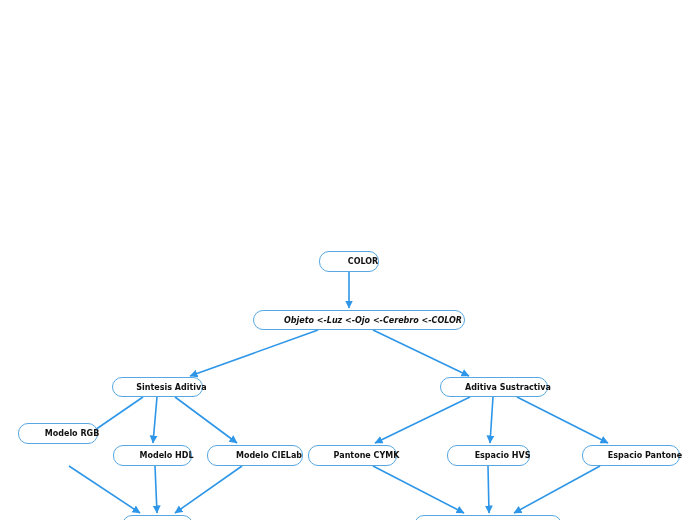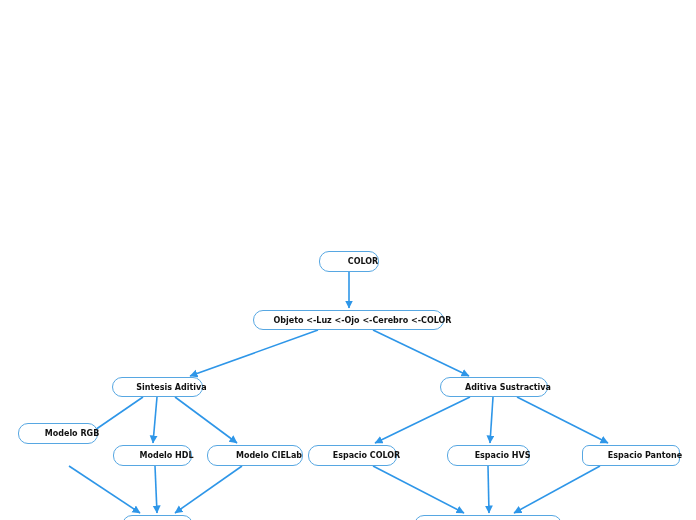--- a/index.html
+++ b/index.html
@@ -64,45 +64,45 @@
       <line x1="69" y1="466" x2="140" y2="513" marker-end="url(#arrowhead)"></line>
       <line x1="155" y1="466" x2="157" y2="513" marker-end="url(#arrowhead)"></line>
       <line x1="242" y1="466" x2="175" y2="513" marker-end="url(#arrowhead)"></line>
       <line x1="373" y1="466" x2="464" y2="513" marker-end="url(#arrowhead)"></line>
       <line x1="488" y1="466" x2="489" y2="513" marker-end="url(#arrowhead)"></line>
       <line x1="600" y1="466" x2="514" y2="513" marker-end="url(#arrowhead)"></line>
     </svg>
 <div class="node" style="left: 319px; top: 251px; width: 60px; height: 21px;">
       <span>COLOR</span>
     </div>
-    <div class="node" style="left: 253px; top: 310px; width: 191px; height: 20px;">
+    <div class="node" style="left: 253px; top: 310px; width: 212px; height: 20px; font-style: italic;">
       <span>Objeto &lt;-Luz &lt;-Ojo &lt;-Cerebro &lt;-COLOR</span>
     </div>
     <div class="node" style="left: 112px; top: 377px; width: 91px; height: 20px; text-align: right;">
       <span>Sintesis Aditiva</span>
     </div>
     <div class="node" style="left: 440px; top: 377px; width: 108px; height: 20px;">
       <span>Aditiva Sustractiva</span>
     </div>
     <div class="node" style="left: 18px; top: 423px; width: 80px; height: 21px;">
       <span>Modelo RGB</span>
     </div>
     <div class="node" style="left: 113px; top: 445px; width: 79px; height: 21px; text-align: right;">
       <span>Modelo HDL</span>
     </div>
     <div class="node" style="left: 207px; top: 445px; width: 96px; height: 21px; text-align: right;">
       <span>Modelo CIELab</span>
     </div>
     <div class="node" style="left: 308px; top: 445px; width: 89px; height: 21px;">
-      <span>Espacio COLOR</span>
+      <span>Pantone CYMK</span>
     </div>
     <div class="node" style="left: 447px; top: 445px; width: 83px; height: 21px; align-items: center;">
       <span>Espacio HVS</span>
     </div>
-    <div class="node" style="left: 582px; top: 445px; width: 98px; height: 21px; border-radius: 7px;">
+    <div class="node" style="left: 582px; top: 445px; width: 98px; height: 21px;">
       <span>Espacio Pantone</span>
     </div>
     <div class="node" style="left: 122px; top: 515px; width: 71px; height: 22px;">
       <span></span>
     </div>
     <div class="node" style="left: 414px; top: 515px; width: 148px; height: 22px;">
       <span></span>
     </div>
   </div>
 

